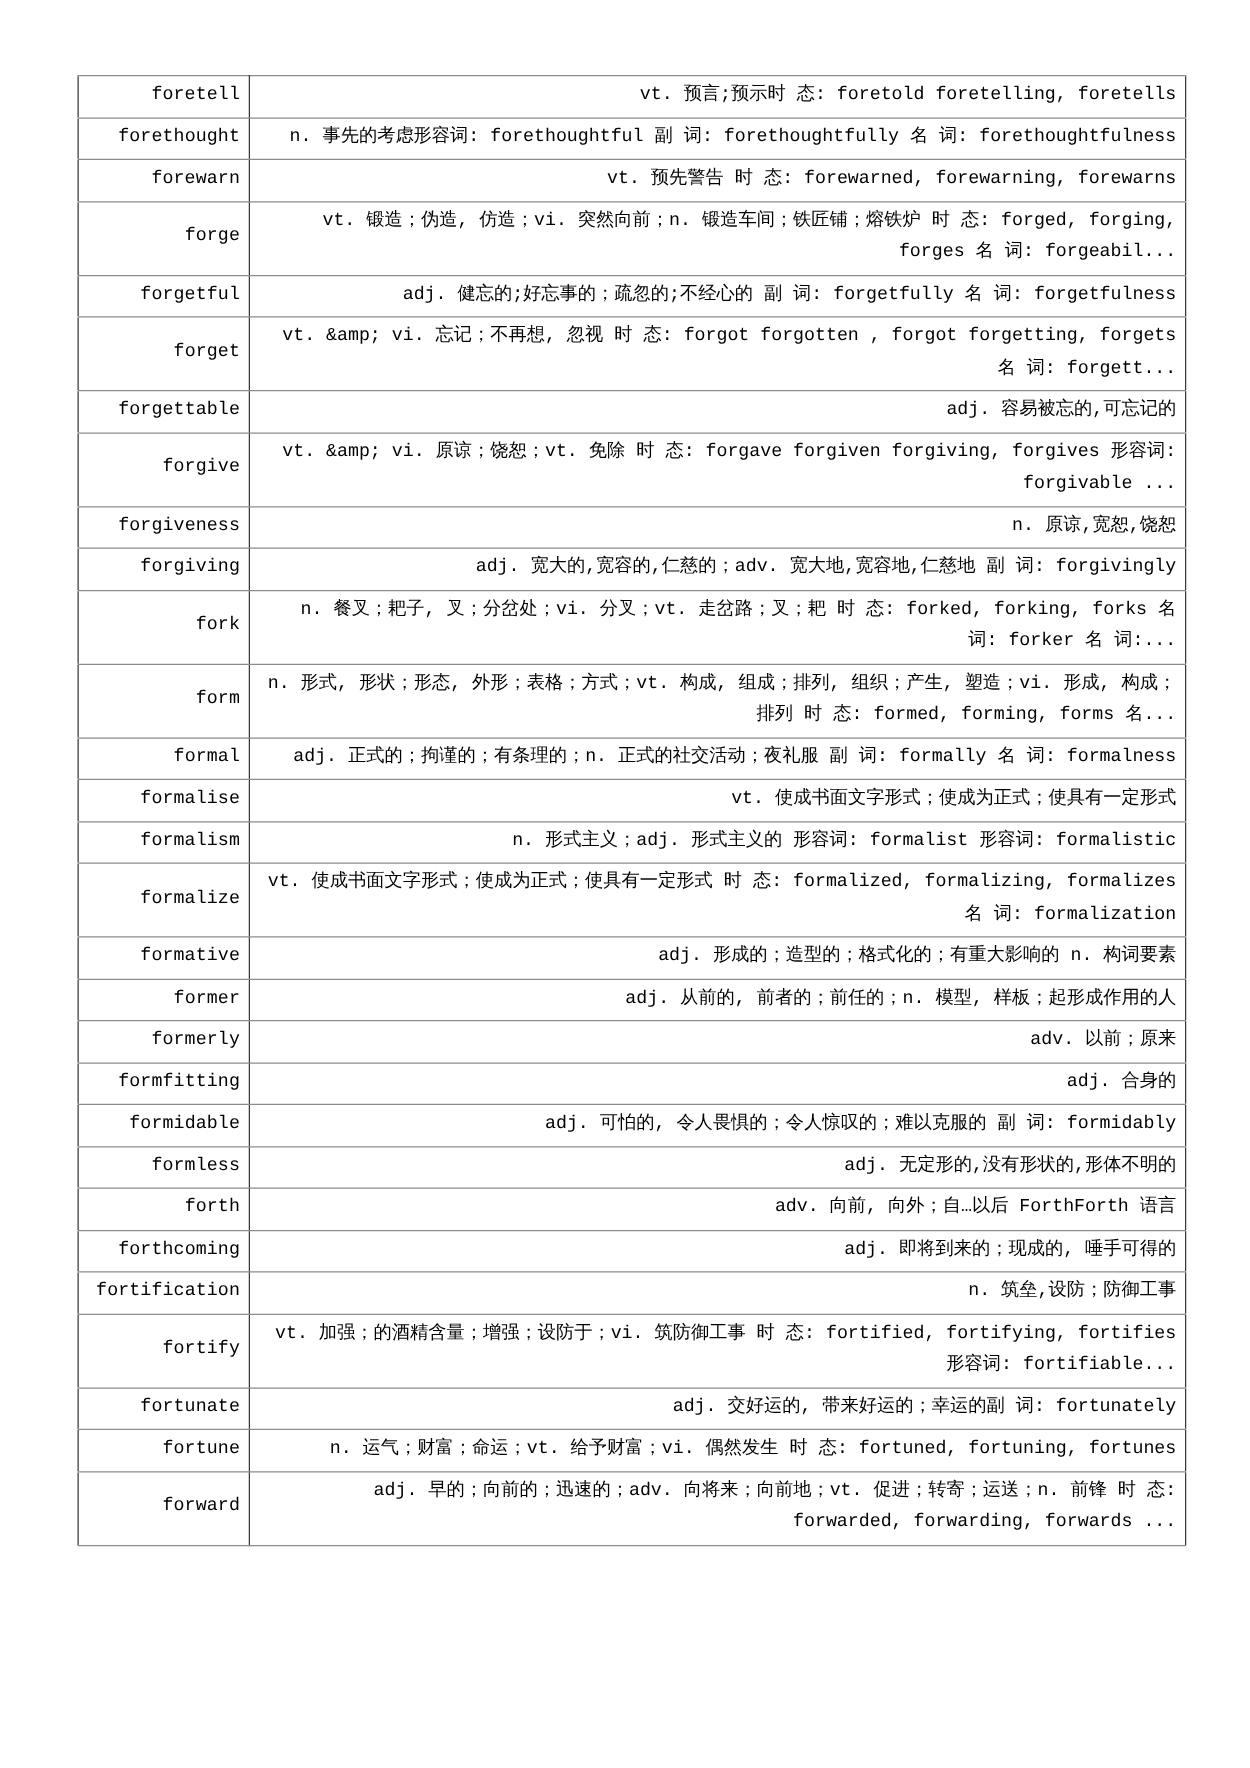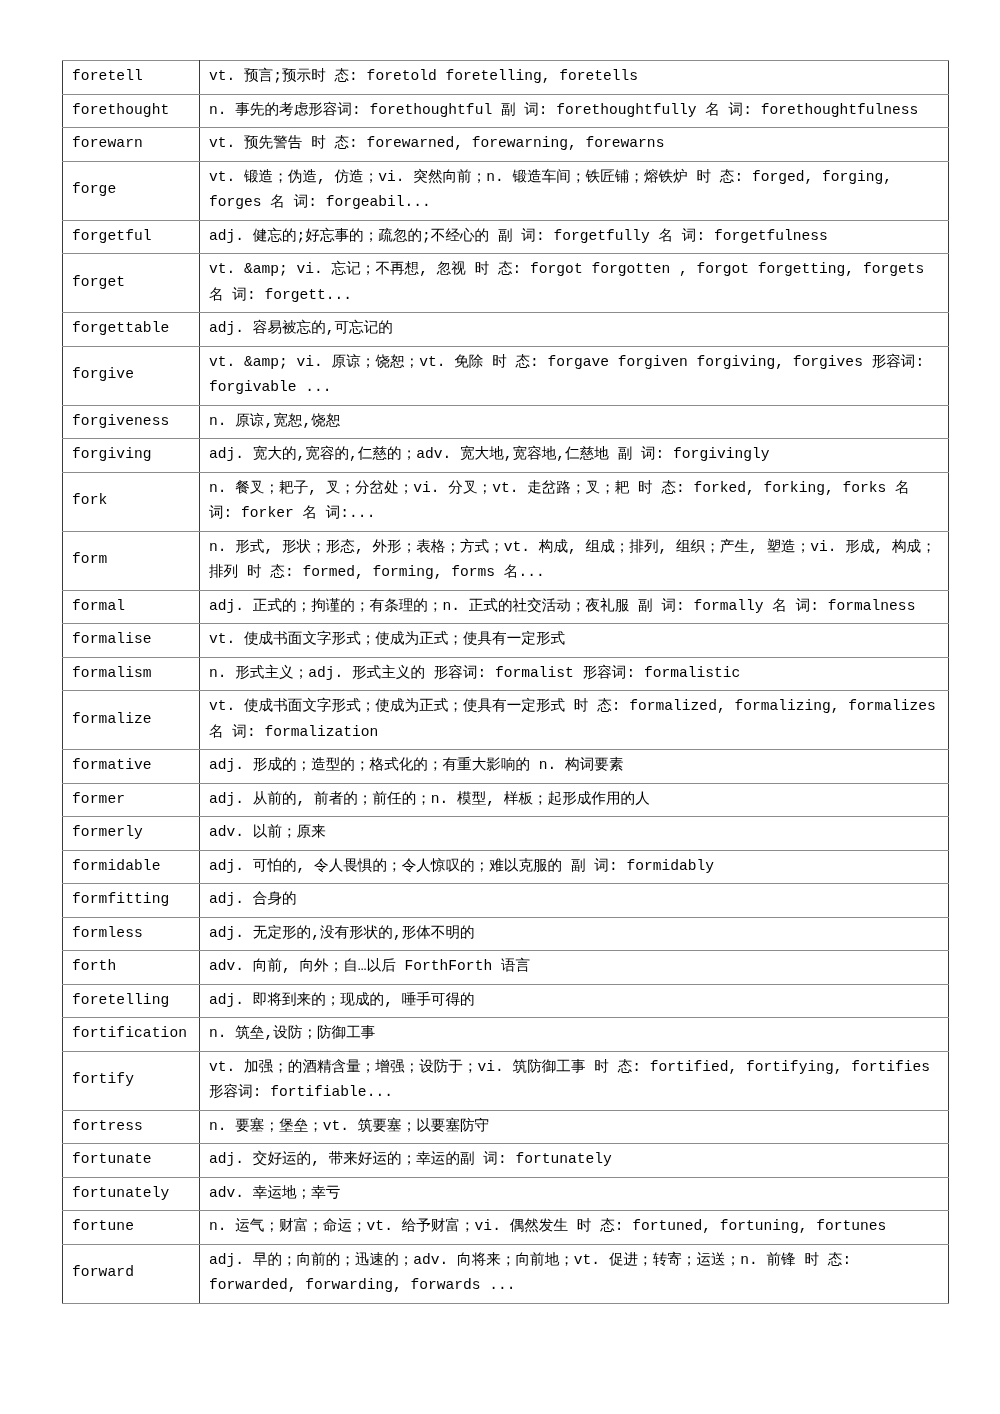--- a/index.html
+++ b/index.html
@@ -13,20 +13,21 @@
     font-family: "Liberation Mono", "DejaVu Sans Mono", monospace;
     color: #000000;
     -webkit-font-smoothing: antialiased;
   }
   .page {
     position: relative;
     width: 1000px;
     height: 1414px;
     box-sizing: border-box;
     padding: 60px 60px 0 62px;
+    text-align: right;
   }
   table.dict {
     width: 886px;
     border-collapse: collapse;
     table-layout: fixed;
     border-left: 1px solid #3a3a3a;
     border-right: 1px solid #3a3a3a;
     border-top: 1px solid #8c8c8c;
     border-bottom: 1px solid #8c8c8c;
   }
@@ -136,58 +137,50 @@
         </tr>
         <tr>
           <td class="word">former</td>
           <td class="def">adj. 从前的, 前者的；前任的；n. 模型, 样板；起形成作用的人</td>
         </tr>
         <tr>
           <td class="word">formerly</td>
           <td class="def">adv. 以前；原来</td>
         </tr>
         <tr>
+          <td class="word">formfitting</td>
+          <td class="def">adj. 合身的</td>
+        </tr>
+        <tr>
           <td class="word">formidable</td>
           <td class="def">adj. 可怕的, 令人畏惧的；令人惊叹的；难以克服的 副 词: formidably</td>
-        </tr>
-        <tr>
-          <td class="word">formfitting</td>
-          <td class="def">adj. 合身的</td>
         </tr>
         <tr>
           <td class="word">formless</td>
           <td class="def">adj. 无定形的,没有形状的,形体不明的</td>
         </tr>
         <tr>
           <td class="word">forth</td>
           <td class="def">adv. 向前, 向外；自…以后 ForthForth 语言</td>
         </tr>
         <tr>
-          <td class="word">foretelling</td>
+          <td class="word">forthcoming</td>
           <td class="def">adj. 即将到来的；现成的, 唾手可得的</td>
         </tr>
         <tr>
           <td class="word">fortification</td>
           <td class="def">n. 筑垒,设防；防御工事</td>
         </tr>
         <tr>
           <td class="word">fortify</td>
           <td class="def">vt. 加强；的酒精含量；增强；设防于；vi. 筑防御工事 时 态: fortified, fortifying, fortifies 形容词: fortifiable...</td>
         </tr>
         <tr>
-          <td class="word">fortress</td>
-          <td class="def">n. 要塞；堡垒；vt. 筑要塞；以要塞防守</td>
-        </tr>
-        <tr>
           <td class="word">fortunate</td>
           <td class="def">adj. 交好运的, 带来好运的；幸运的副 词: fortunately</td>
-        </tr>
-        <tr>
-          <td class="word">fortunately</td>
-          <td class="def">adv. 幸运地；幸亏</td>
         </tr>
         <tr>
           <td class="word">fortune</td>
           <td class="def">n. 运气；财富；命运；vt. 给予财富；vi. 偶然发生 时 态: fortuned, fortuning, fortunes</td>
         </tr>
         <tr>
           <td class="word">forward</td>
           <td class="def">adj. 早的；向前的；迅速的；adv. 向将来；向前地；vt. 促进；转寄；运送；n. 前锋 时 态: forwarded, forwarding, forwards ...</td>
         </tr>
       </tbody>

